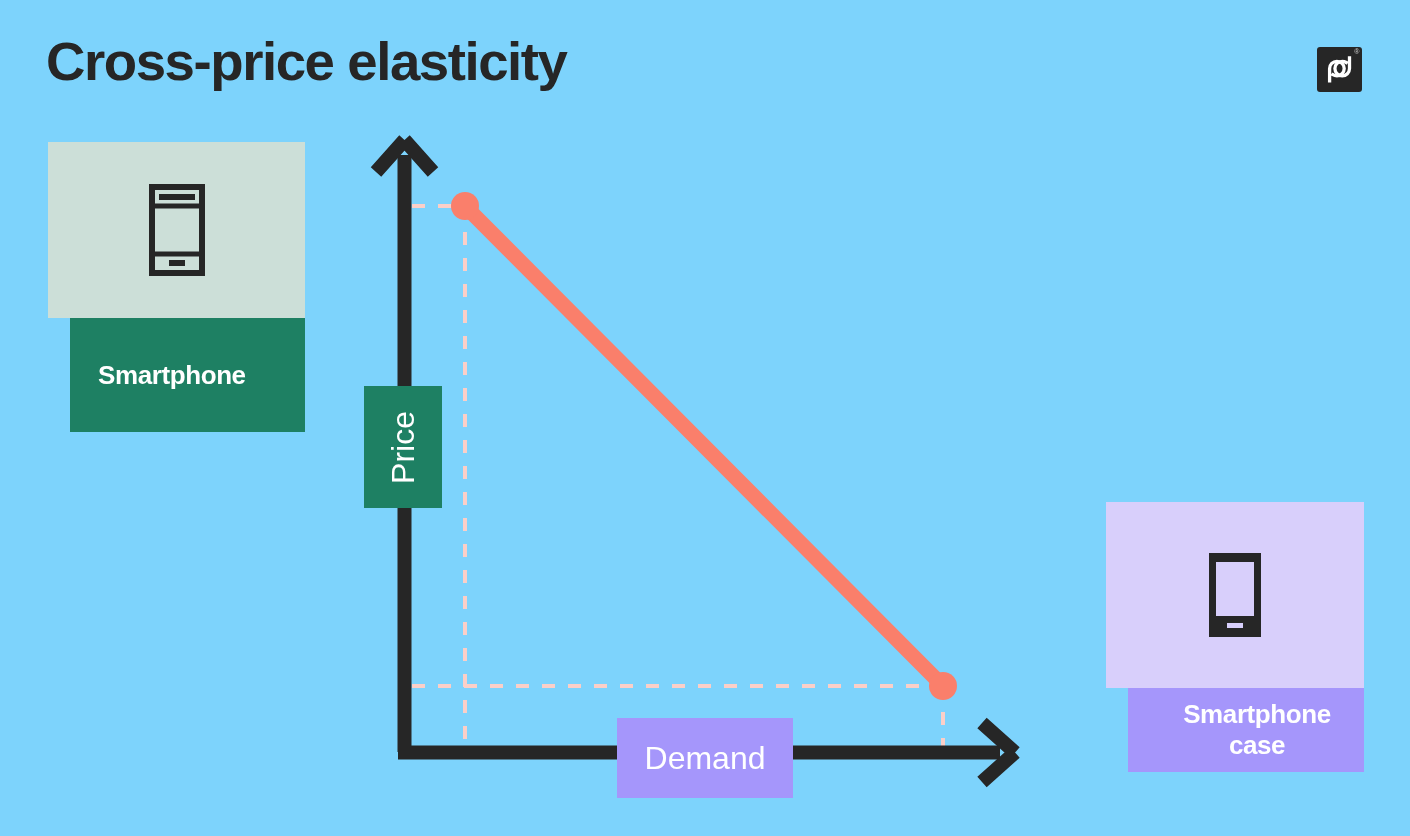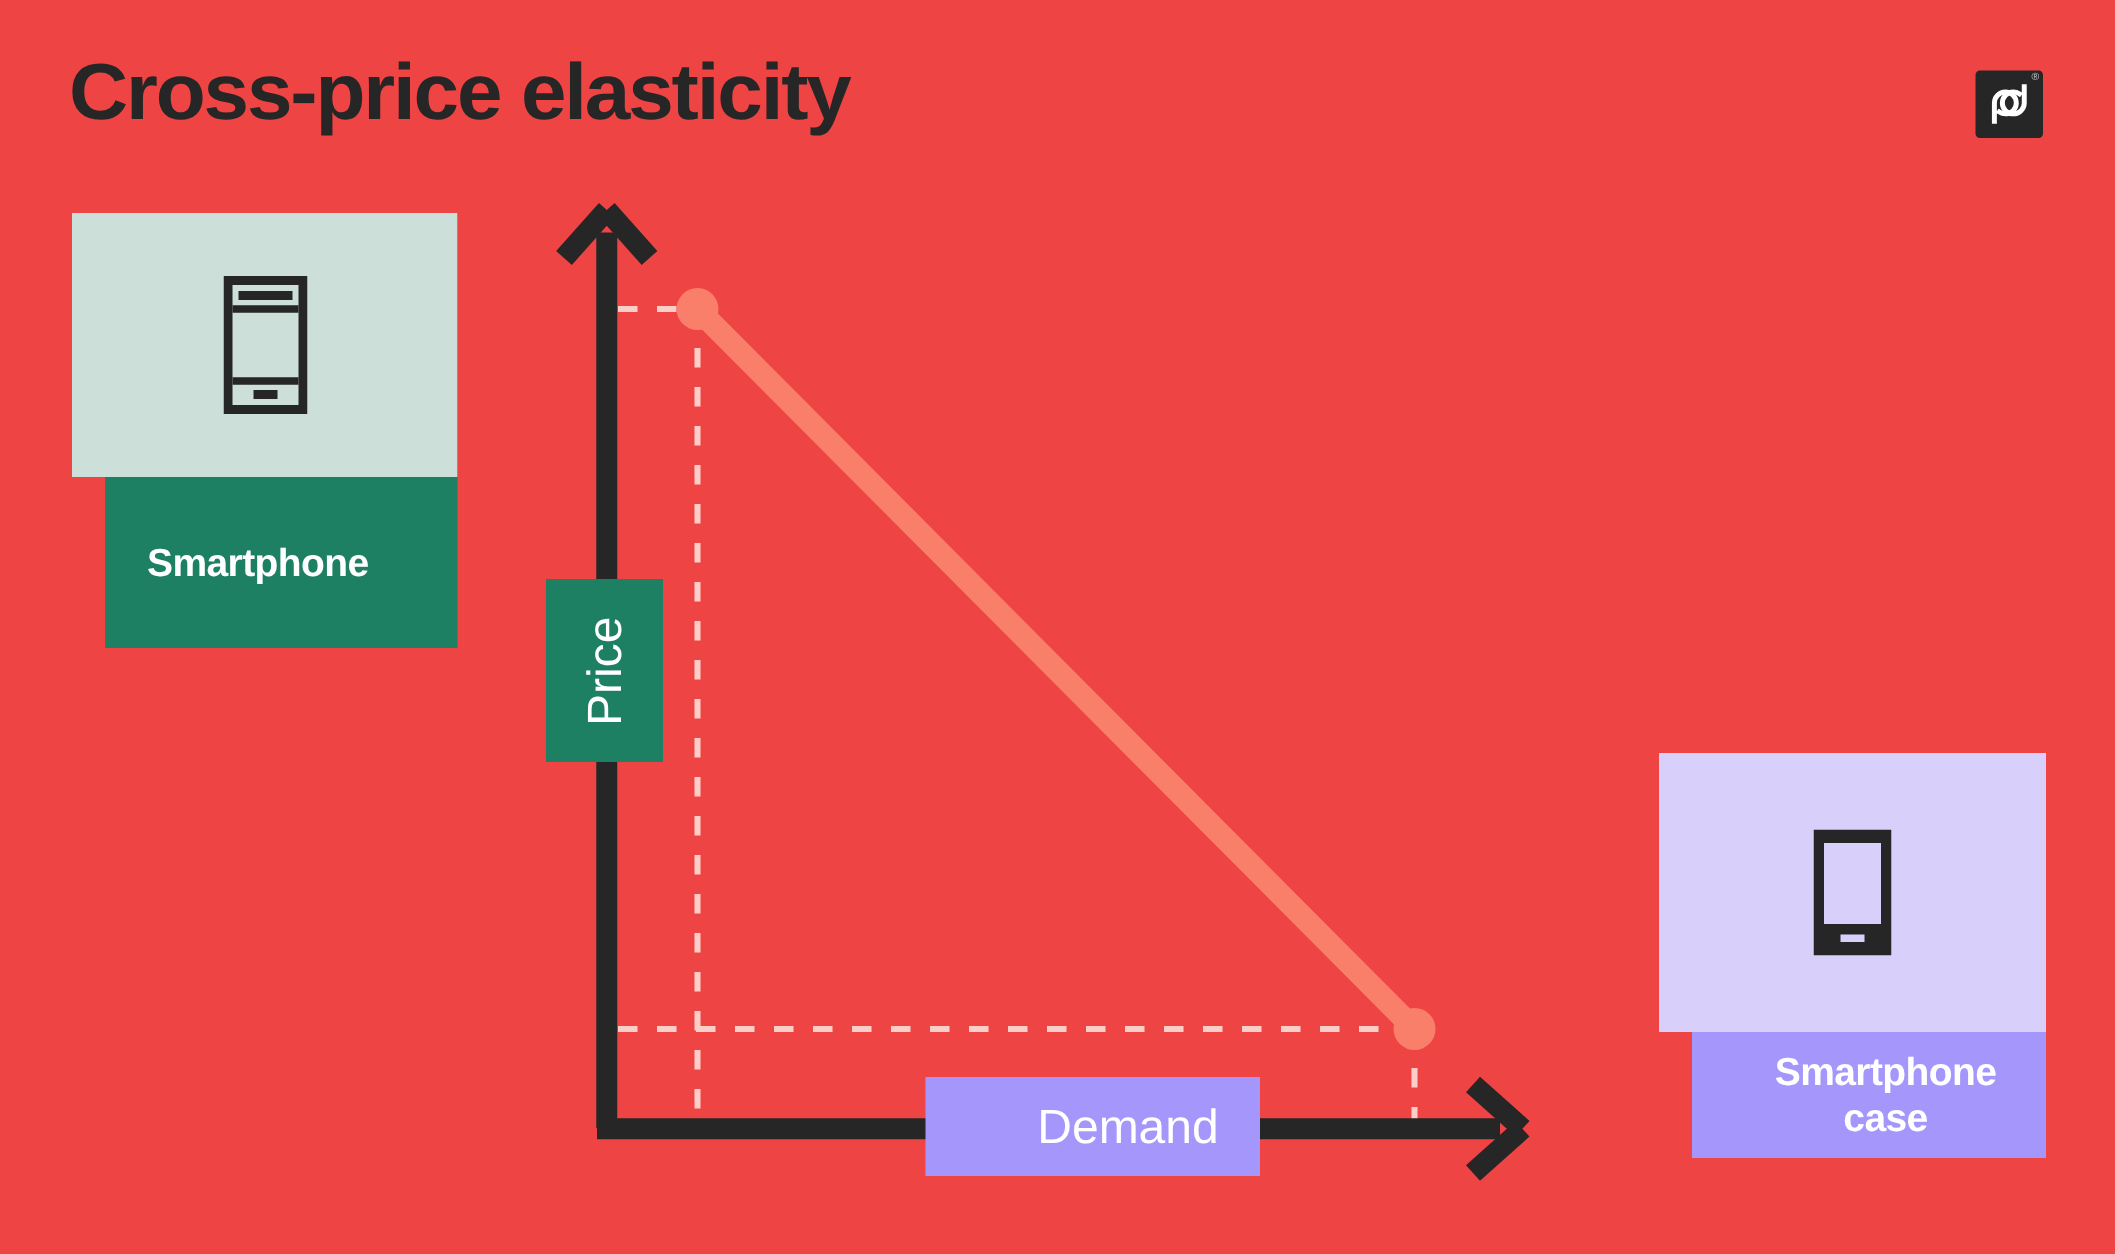--- a/index.html
+++ b/index.html
@@ -9,21 +9,21 @@
   }
   body {
     font-family: "Liberation Sans", sans-serif;
     -webkit-font-smoothing: antialiased;
   }
 
   #slide {
     position: relative;
     width: 1410px;
     height: 836px;
-    background: #ef4444;
+    background: #7dd3fc;
     overflow: hidden;
   }
 
   
   #page-title {
     position: absolute;
     left: 46px;
     top: 31px;
     font-size: 53px;
     line-height: 62px;
@@ -156,23 +156,22 @@
     background: #1e8063;
   }
   #axis-label-price span {
     transform: rotate(-90deg);
     white-space: nowrap;
   }
   #axis-label-demand {
     left: 617px;
     top: 718px;
     width: 176px;
-    height: 66px;
+    height: 80px;
     background: #a596fb;
-    padding-left: 47px;
   }
 </style>
 </head>
 <body>
 
 <div id="slide">
 
   <div id="page-title">Cross-price elasticity</div>
 
   <div id="logo">

